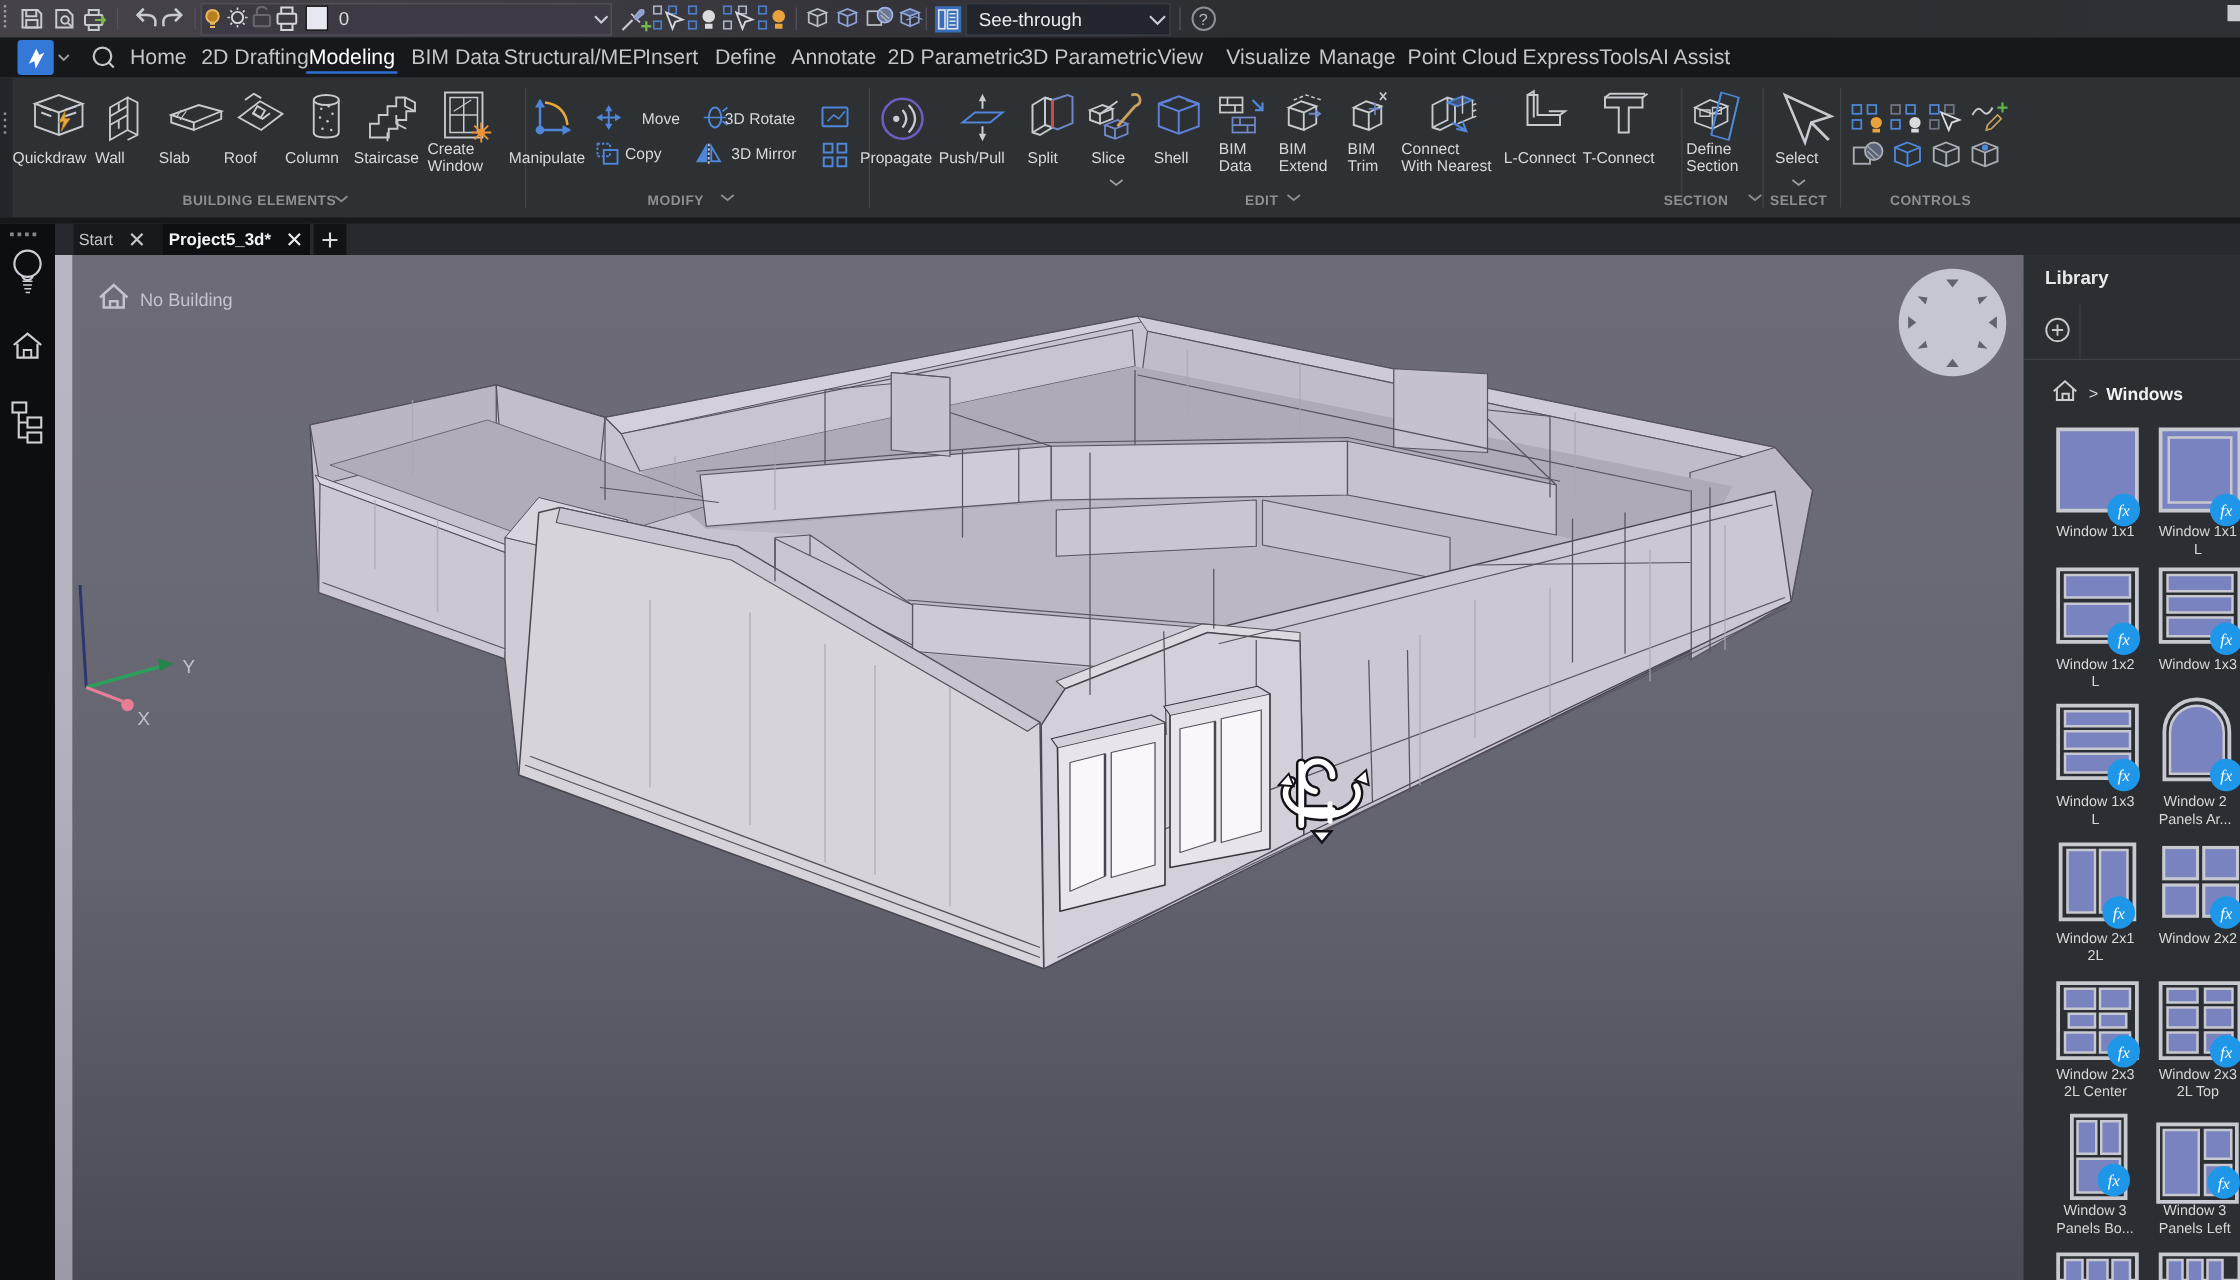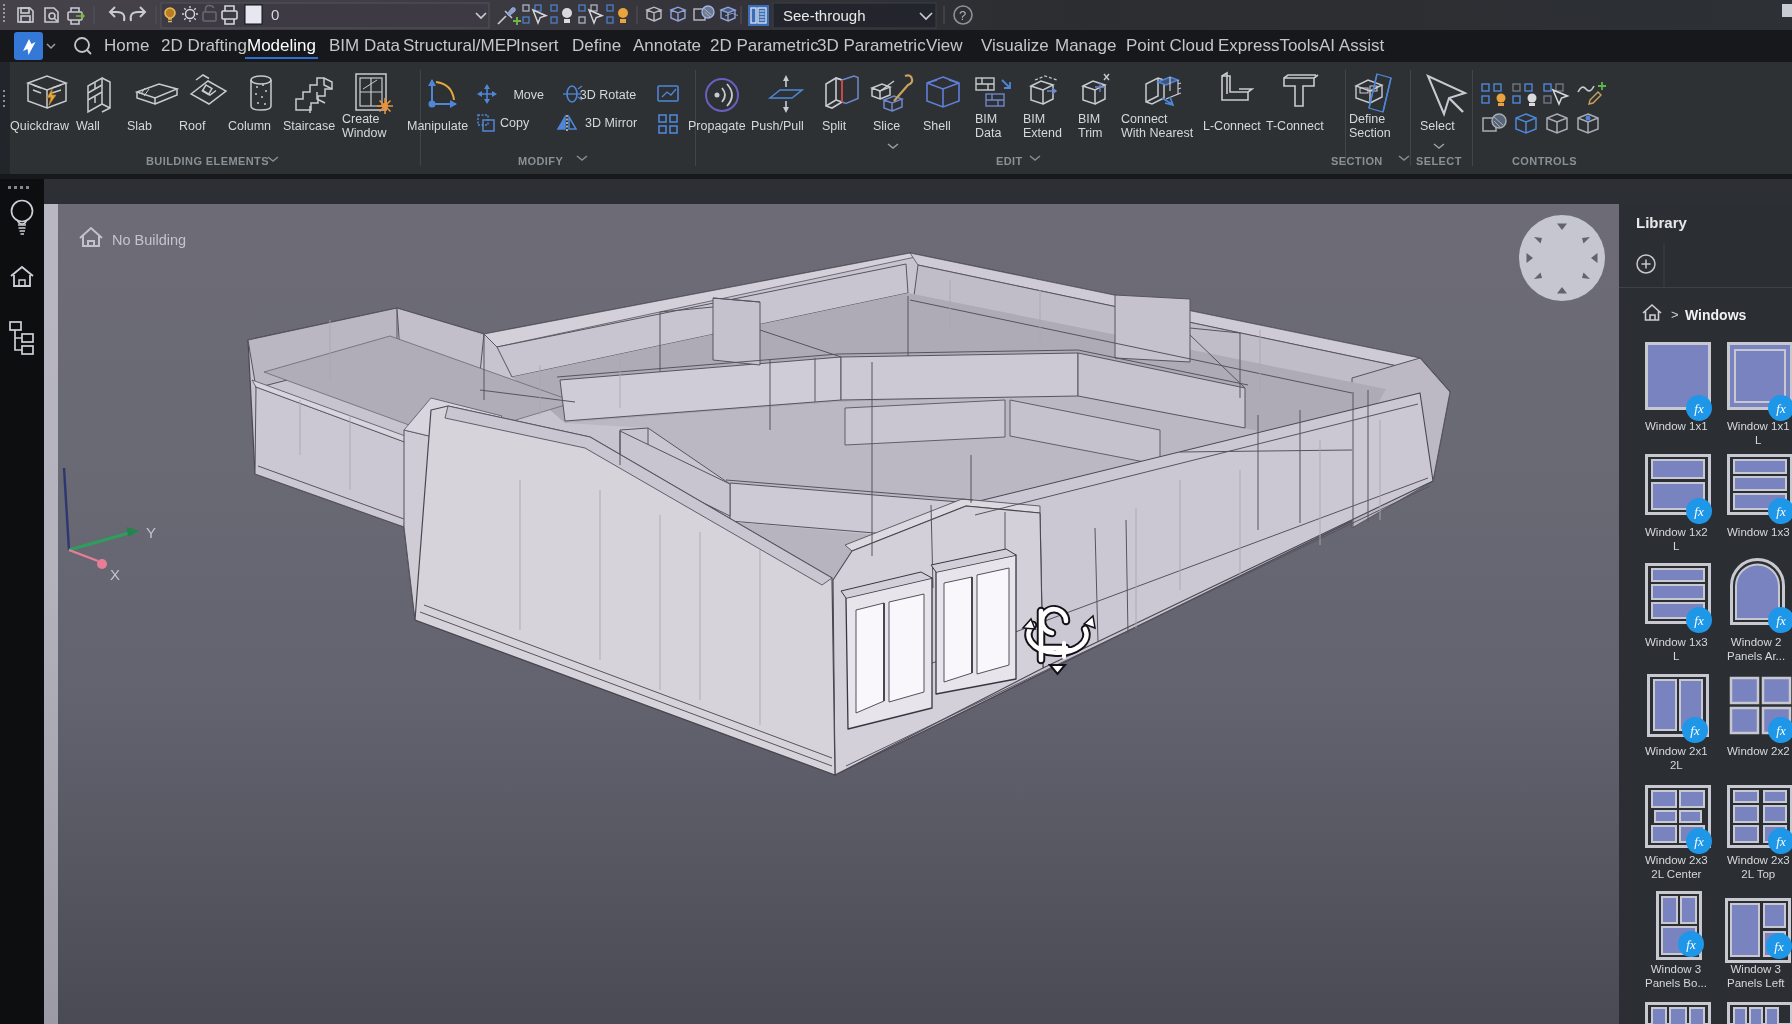--- a/index.html
+++ b/index.html
@@ -471,20 +471,39 @@
     <div class="glabel" style="left:996px">EDIT</div>
     <svg class="abs" style="left:0;top:0" width="1792" height="117">
       <g stroke="#878d93" stroke-width="1.5" fill="none">
         <path d="M268 95 l5 4 l5 -4"></path>
         <path d="M577 94 l5 4 l5 -4"></path>
         <path d="M1030 94 l5 4 l5 -4"></path>
         <path d="M1399 94 l5 4 l5 -4"></path>
       </g>
     </svg>
   </div>
+  <div id="tabbar">
+    <div class="abs" style="left:15px;top:0;width:71px;height:25px;background:#17191c;color:#c6c7c9;font-size:13px;line-height:25px;">
+      <span style="margin-left:4px">Start</span>
+      <svg class="abs" style="left:44px;top:6px" width="13" height="13">
+          <path d="M2 2 l9 9 M11 2 l-9 9" stroke="#c6c7c9" stroke-width="1.8"></path>
+        </svg>
+    </div>
+    <div class="abs" style="left:86px;top:0;width:118px;height:25px;background:#0e0f12;color:#f2f3f5;font-size:13.5px;font-weight:bold;line-height:25px;">
+      <span style="margin-left:5px">Project5_3d*</span>
+      <svg class="abs" style="left:99px;top:6px" width="13" height="13">
+          <path d="M2 2 l9 9 M11 2 l-9 9" stroke="#e8e9eb" stroke-width="1.8"></path>
+        </svg>
+    </div>
+    <div class="abs" style="left:207px;top:0;width:26px;height:25px;background:#121316;">
+      <svg class="abs" style="left:6px;top:6px" width="14" height="14">
+          <path d="M7 1 v12 M1 7 h12" stroke="#dadbdd" stroke-width="1.7"></path>
+        </svg>
+    </div>
+  </div>
   <div id="sidebar">
     <svg width="44" height="845" viewBox="0 0 44 845">
       <g fill="#86858d">
         <rect x="8" y="7" width="3" height="3"></rect>
           <rect x="14" y="7" width="3" height="3"></rect>
           <rect x="20" y="7" width="3" height="3"></rect>
           <rect x="26" y="7" width="3" height="3"></rect>
       </g>
       <g stroke="#cfced6" stroke-width="1.7" fill="none">
         <circle cx="22" cy="32" r="10.5"></circle>

